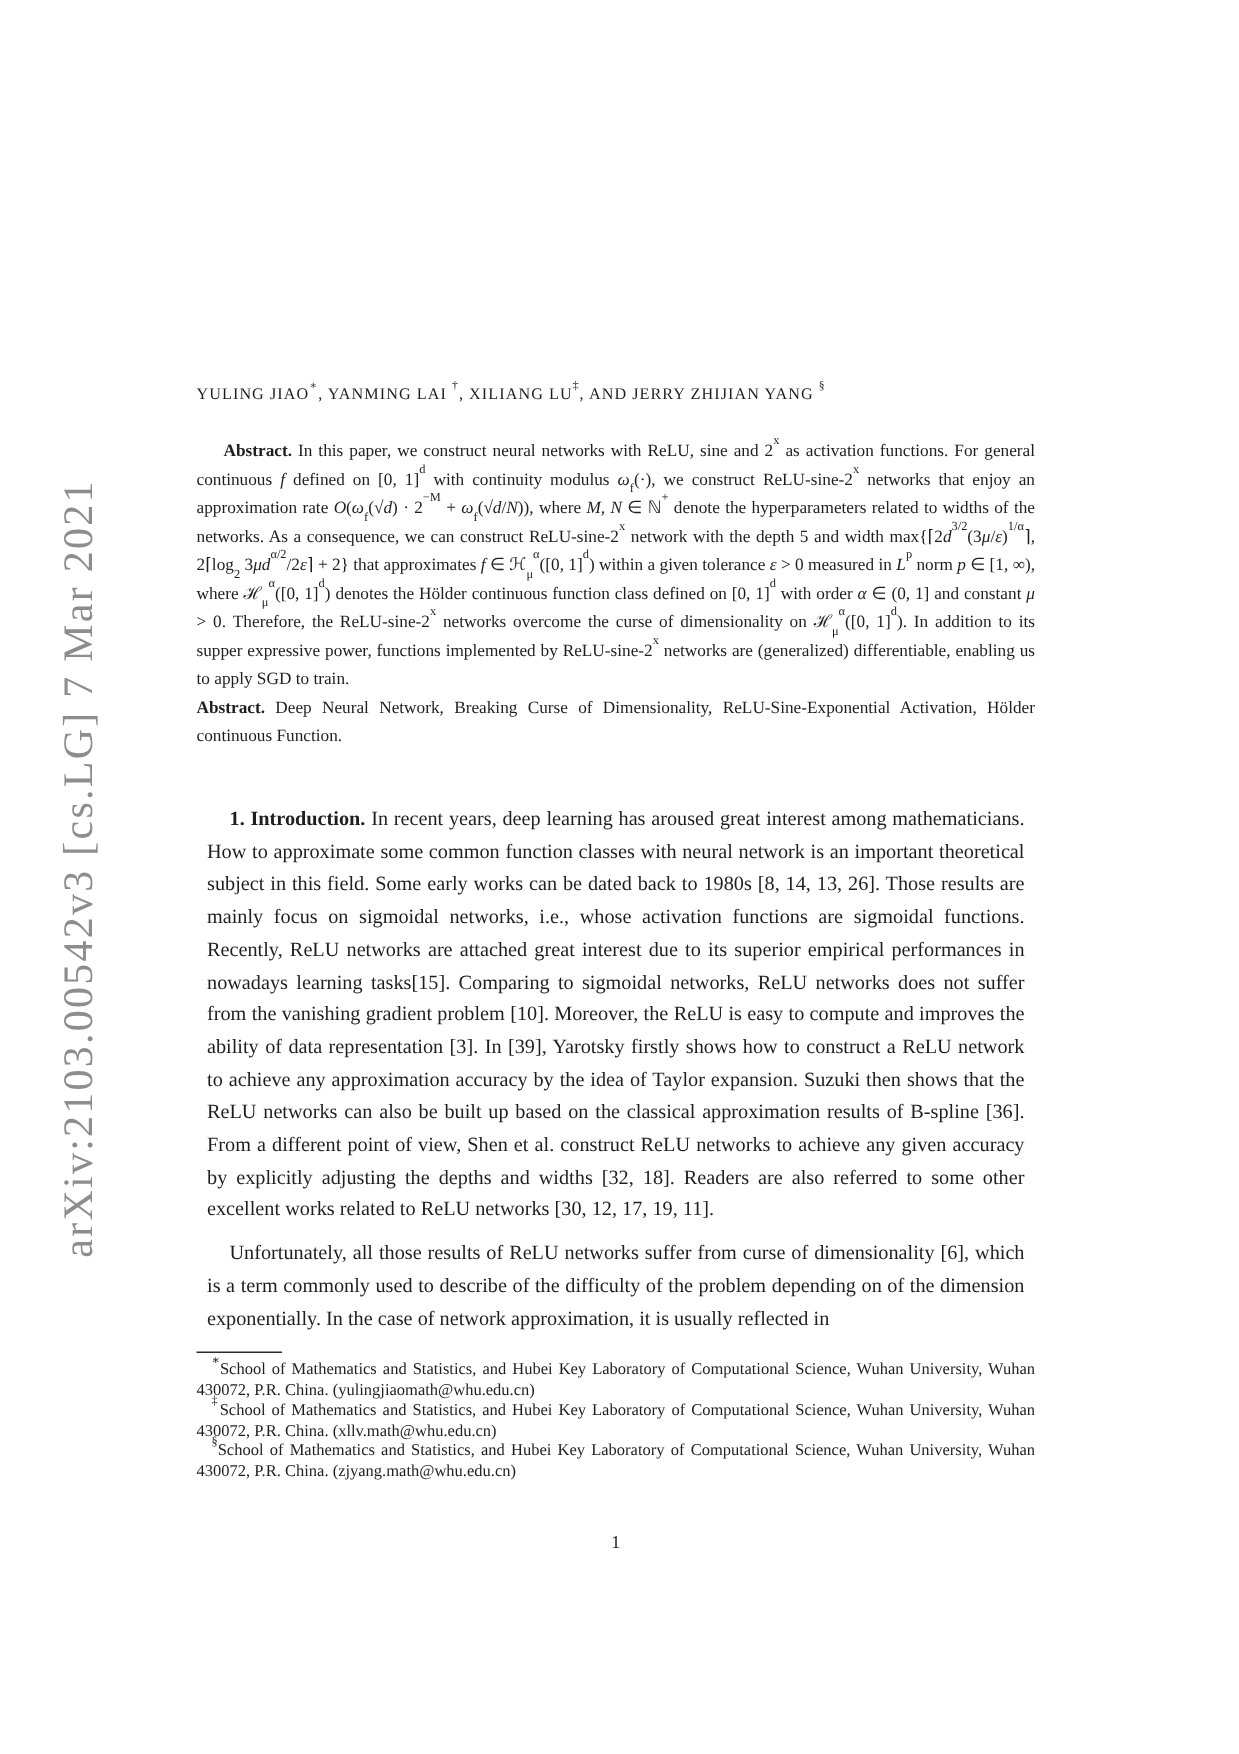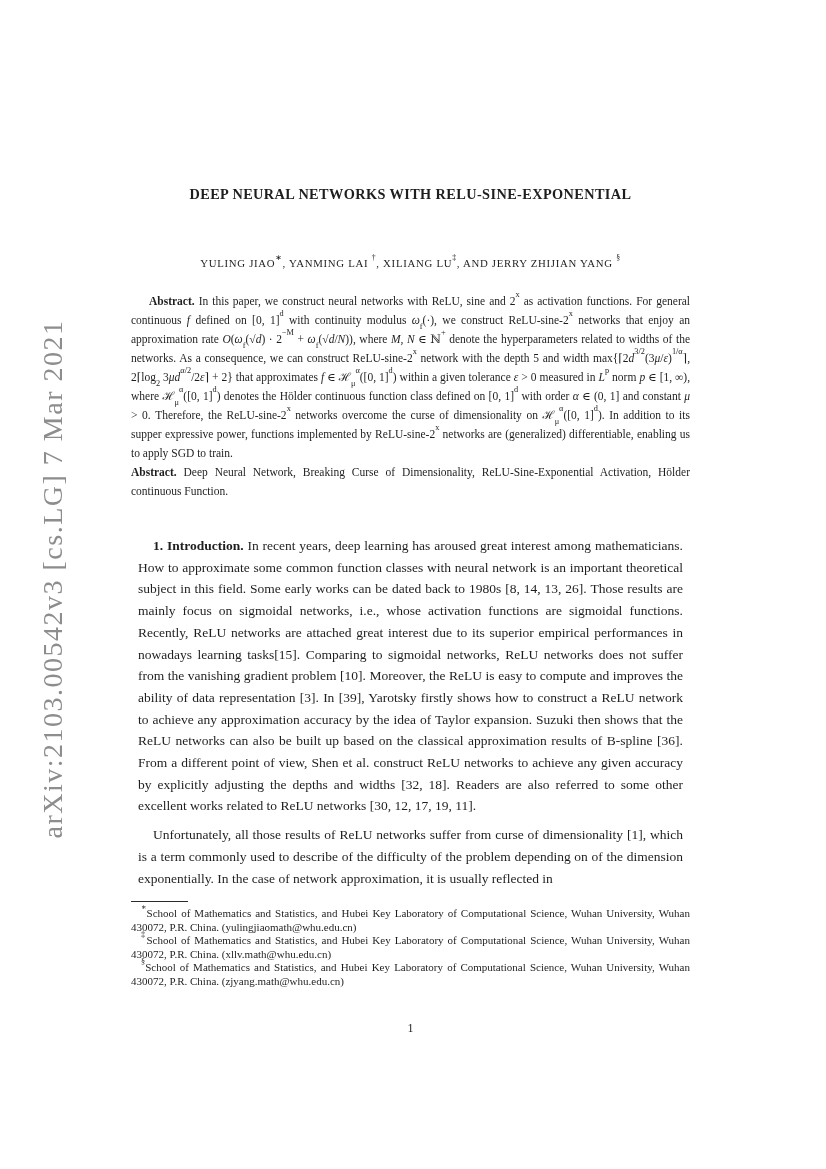--- a/index.html
+++ b/index.html
@@ -29,37 +29,35 @@
     position:absolute;top:182px;left:0;width:559px;
     margin:0;
     text-align:center;
     font-size:14.3px;font-weight:bold;
     line-height:24px;
     letter-spacing:0.4px;
   }
   .title .tline{display:block;}
   .authors{
     position:absolute;top:257px;left:0;width:559px;
-    text-align:center;
     font-size:10.8px;
     letter-spacing:0.7px;
     white-space:nowrap;
-    font-family:Liberation Serif, serif;
   }
   .authors sup{font-size:72%;position:relative;top:-0.35em;}
   .abstract-block{
     position:absolute;top:292px;left:0;width:559px;
   }
   .abstract-block p{
     margin:0;
     font-size:11.5px;
     line-height:19px;
     text-align:justify;
   }
-  p.abstract{text-indent:18px;}
+  p.abstract{text-indent:18px;font-family:Liberation Serif, serif;}
   p.keywords{text-indent:0;}
   .intro-block{
     position:absolute;top:528px;left:0;width:559px;
   }
   .intro-block p{
     margin:7px;
     font-size:13.5px;
     line-height:21.7px;
     text-align:justify;
     text-indent:15px;
@@ -93,35 +91,34 @@
 </head>
 <body>
 
 <div class="page">
 
   <div class="watermark">arXiv:2103.00542v3  [cs.LG]  7 Mar 2021</div>
 
   <div class="content">
 
     <h1 class="title">
-      <span class="tline">DEEP NEURAL NETWORKS WITH RELU-SINE-EXPONENTIAL</span>
     </h1>
 
     <div class="authors">
       <span>YULING JIAO</span><sup>∗</sup><span>, YANMING LAI </span><sup>†</sup><span>, XILIANG LU</span><sup>‡</sup><span>, AND JERRY ZHIJIAN YANG </span><sup>§</sup>
     </div>
 
     <div class="abstract-block">
       <p class="abstract"><b>Abstract. </b><span>In this paper, we construct neural networks with ReLU, sine and 2</span><sup>x</sup><span> as activation functions. For general continuous </span><i>f</i><span> defined on [0, 1]</span><sup>d</sup><span> with continuity modulus </span><i>ω</i><sub>f</sub><span>(·), we construct ReLU-sine-2</span><sup>x</sup><span> networks that enjoy an approximation rate </span><i>O</i><span>(</span><i>ω</i><sub>f</sub><span>(√</span><i>d</i><span>) · 2</span><sup>−M</sup><span> + </span><i>ω</i><sub>f</sub><span>(√</span><i>d</i><span>/</span><i>N</i><span>)), where </span><i>M, N</i><span> ∈ ℕ</span><sup>+</sup><span> denote the hyperparameters related to widths of the networks. As a consequence, we can construct ReLU-sine-2</span><sup>x</sup><span> network with the depth 5 and width max{⌈2</span><i>d</i><sup>3/2</sup><span>(3</span><i>μ</i><span>/</span><i>ε</i><span>)</span><sup>1/α</sup><span>⌉, 2⌈log</span><sub>2</sub><span> 3</span><i>μd</i><sup>α/2</sup><span>/2</span><i>ε</i><span>⌉ + 2} that approximates </span><i>f</i><span> ∈ ℋ</span><sub>μ</sub><sup>α</sup><span>([0, 1]</span><sup>d</sup><span>) within a given tolerance </span><i>ε</i><span> &gt; 0 measured in </span><i>L</i><sup>p</sup><span> norm </span><i>p</i><span> ∈ [1, ∞), where ℋ</span><sub>μ</sub><sup>α</sup><span>([0, 1]</span><sup>d</sup><span>) denotes the Hölder continuous function class defined on [0, 1]</span><sup>d</sup><span> with order </span><i>α</i><span> ∈ (0, 1] and constant </span><i>μ</i><span> &gt; 0. Therefore, the ReLU-sine-2</span><sup>x</sup><span> networks overcome the curse of dimensionality on ℋ</span><sub>μ</sub><sup>α</sup><span>([0, 1]</span><sup>d</sup><span>). In addition to its supper expressive power, functions implemented by ReLU-sine-2</span><sup>x</sup><span> networks are (generalized) differentiable, enabling us to apply SGD to train.</span></p>
       <p class="keywords"><b>Abstract. </b><span>Deep Neural Network, Breaking Curse of Dimensionality, ReLU-Sine-Exponential Activation, Hölder continuous Function.</span></p>
     </div>
 
     <div class="intro-block">
       <p><b>1. Introduction. </b><span>In recent years, deep learning has aroused great interest among mathematicians. How to approximate some common function classes with neural network is an important theoretical subject in this field. Some early works can be dated back to 1980s [8, 14, 13, 26]. Those results are mainly focus on sigmoidal networks, i.e., whose activation functions are sigmoidal functions. Recently, ReLU networks are attached great interest due to its superior empirical performances in nowadays learning tasks[15]. Comparing to sigmoidal networks, ReLU networks does not suffer from the vanishing gradient problem [10]. Moreover, the ReLU is easy to compute and improves the ability of data representation [3]. In [39], Yarotsky firstly shows how to construct a ReLU network to achieve any approximation accuracy by the idea of Taylor expansion. Suzuki then shows that the ReLU networks can also be built up based on the classical approximation results of B-spline [36]. From a different point of view, Shen et al. construct ReLU networks to achieve any given accuracy by explicitly adjusting the depths and widths [32, 18]. Readers are also referred to some other excellent works related to ReLU networks [30, 12, 17, 19, 11].</span></p>
-      <p>Unfortunately, all those results of ReLU networks suffer from curse of dimensionality [1], which is a term commonly used to describe of the difficulty of the problem depending on of the dimension exponentially. In the case of network approximation, it is usually reflected in</p>
+      <p>Unfortunately, all those results of ReLU networks suffer from curse of dimensionality [6], which is a term commonly used to describe of the difficulty of the problem depending on of the dimension exponentially. In the case of network approximation, it is usually reflected in</p>
     </div>
 
     <div class="footrule"></div>
 
     <div class="footnotes">
       <p><sup>∗</sup><span>School of Mathematics and Statistics, and Hubei Key Laboratory of Computational Science, Wuhan University, Wuhan 430072, P.R. China. (yulingjiaomath@whu.edu.cn)</span></p>
       <p><sup>‡</sup><span>School of Mathematics and Statistics, and Hubei Key Laboratory of Computational Science, Wuhan University, Wuhan 430072, P.R. China. (xllv.math@whu.edu.cn)</span></p>
       <p><sup>§</sup><span>School of Mathematics and Statistics, and Hubei Key Laboratory of Computational Science, Wuhan University, Wuhan 430072, P.R. China. (zjyang.math@whu.edu.cn)</span></p>
     </div>
 

